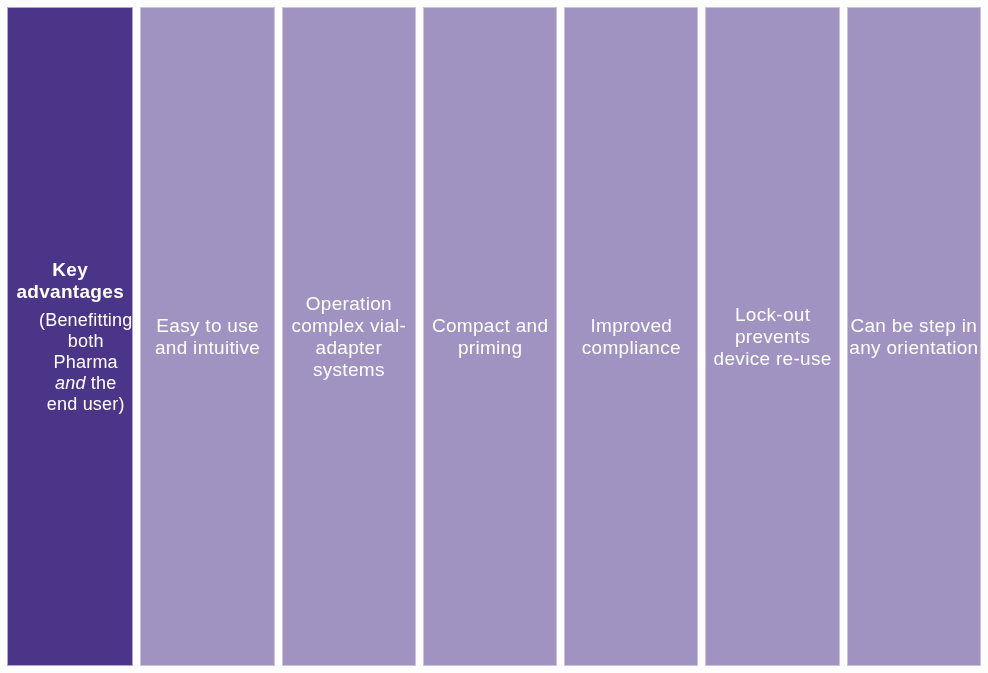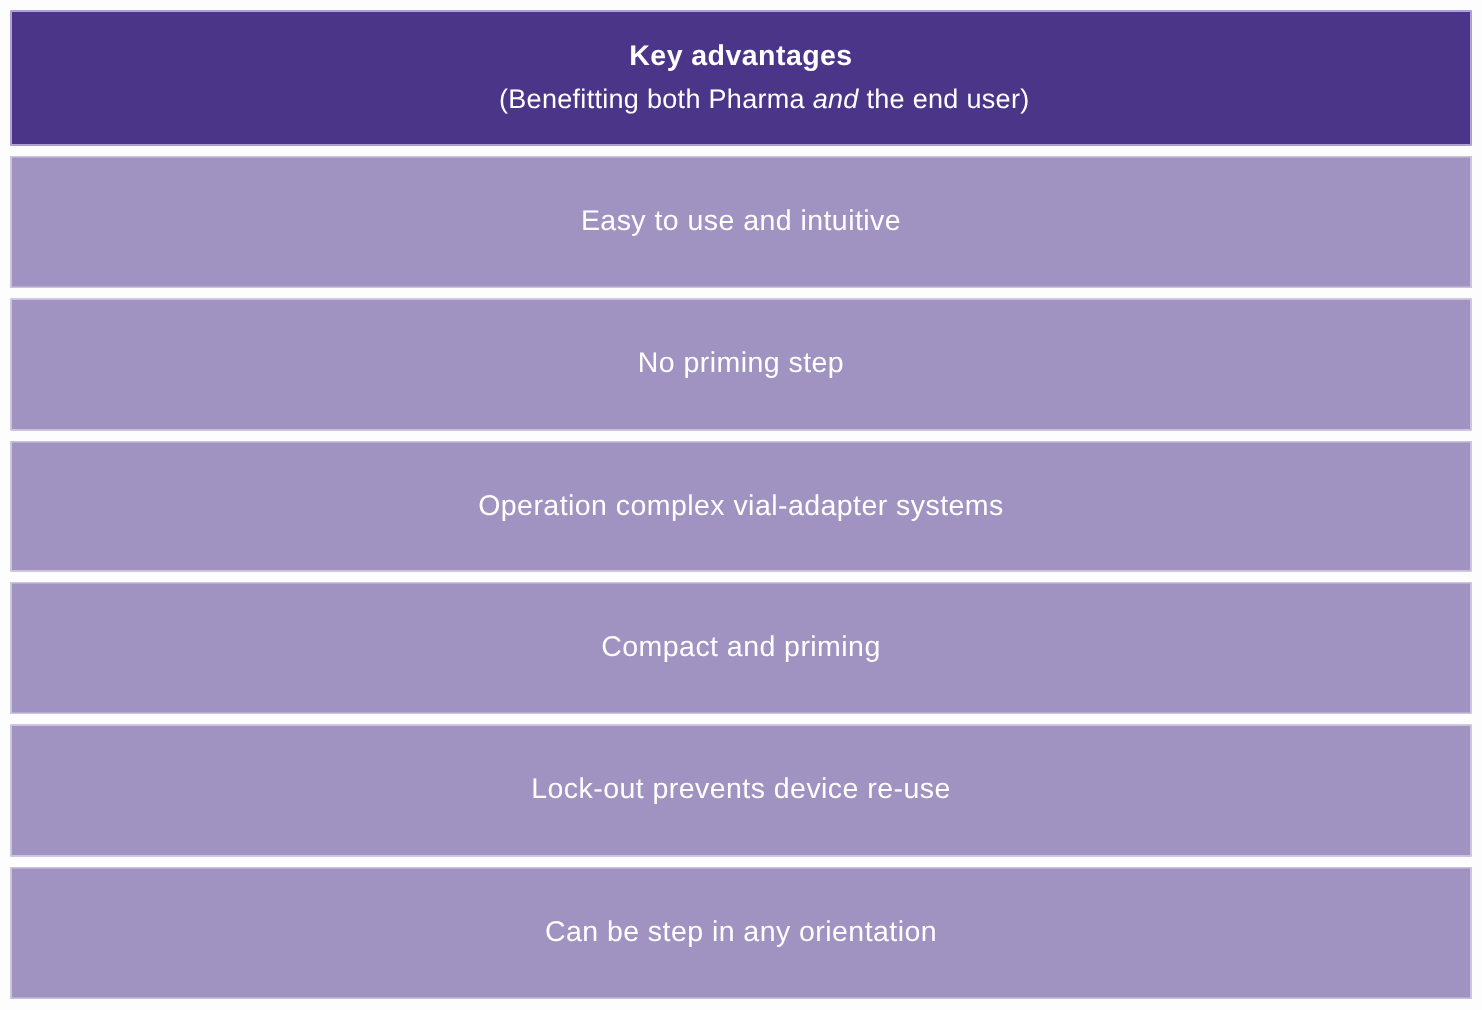--- a/index.html
+++ b/index.html
@@ -14,21 +14,21 @@
   html,body{margin:0;padding:0;}
   body{
     width:988px;height:673px;
     background:var(--page-bg);
     font-family:"Liberation Sans", sans-serif;
     overflow:hidden;
   }
   .advantages-table{
     width:988px;height:673px;
     padding:7px;
-    display:flex;flex-direction:column;gap:7px;
+    display:flex;flex-direction:row;gap:7px;
   }
   .header{
     flex:0 0 90px;
     background:var(--header-bg);
     border:1px solid var(--header-border);
     display:flex;flex-direction:column;
     align-items:center;justify-content:center;
     gap:7px;
     color:var(--text);
     text-align:center;
@@ -67,27 +67,27 @@
       <span>(Benefitting both Pharma</span>
       <span class="it">and</span>
       <span>the end user)</span>
     </div>
   </div>
 
   <div class="row">
     <span>Easy to use and intuitive</span>
   </div>
   <div class="row">
-    <span>No priming step</span>
-  </div>
-  <div class="row">
     <span>Operation complex vial-adapter systems</span>
   </div>
   <div class="row">
     <span>Compact and priming</span>
+  </div>
+  <div class="row">
+    <span>Improved compliance</span>
   </div>
   <div class="row">
     <span>Lock-out prevents device re-use</span>
   </div>
   <div class="row">
     <span>Can be step in any orientation</span>
   </div>
 
 </div>
 

